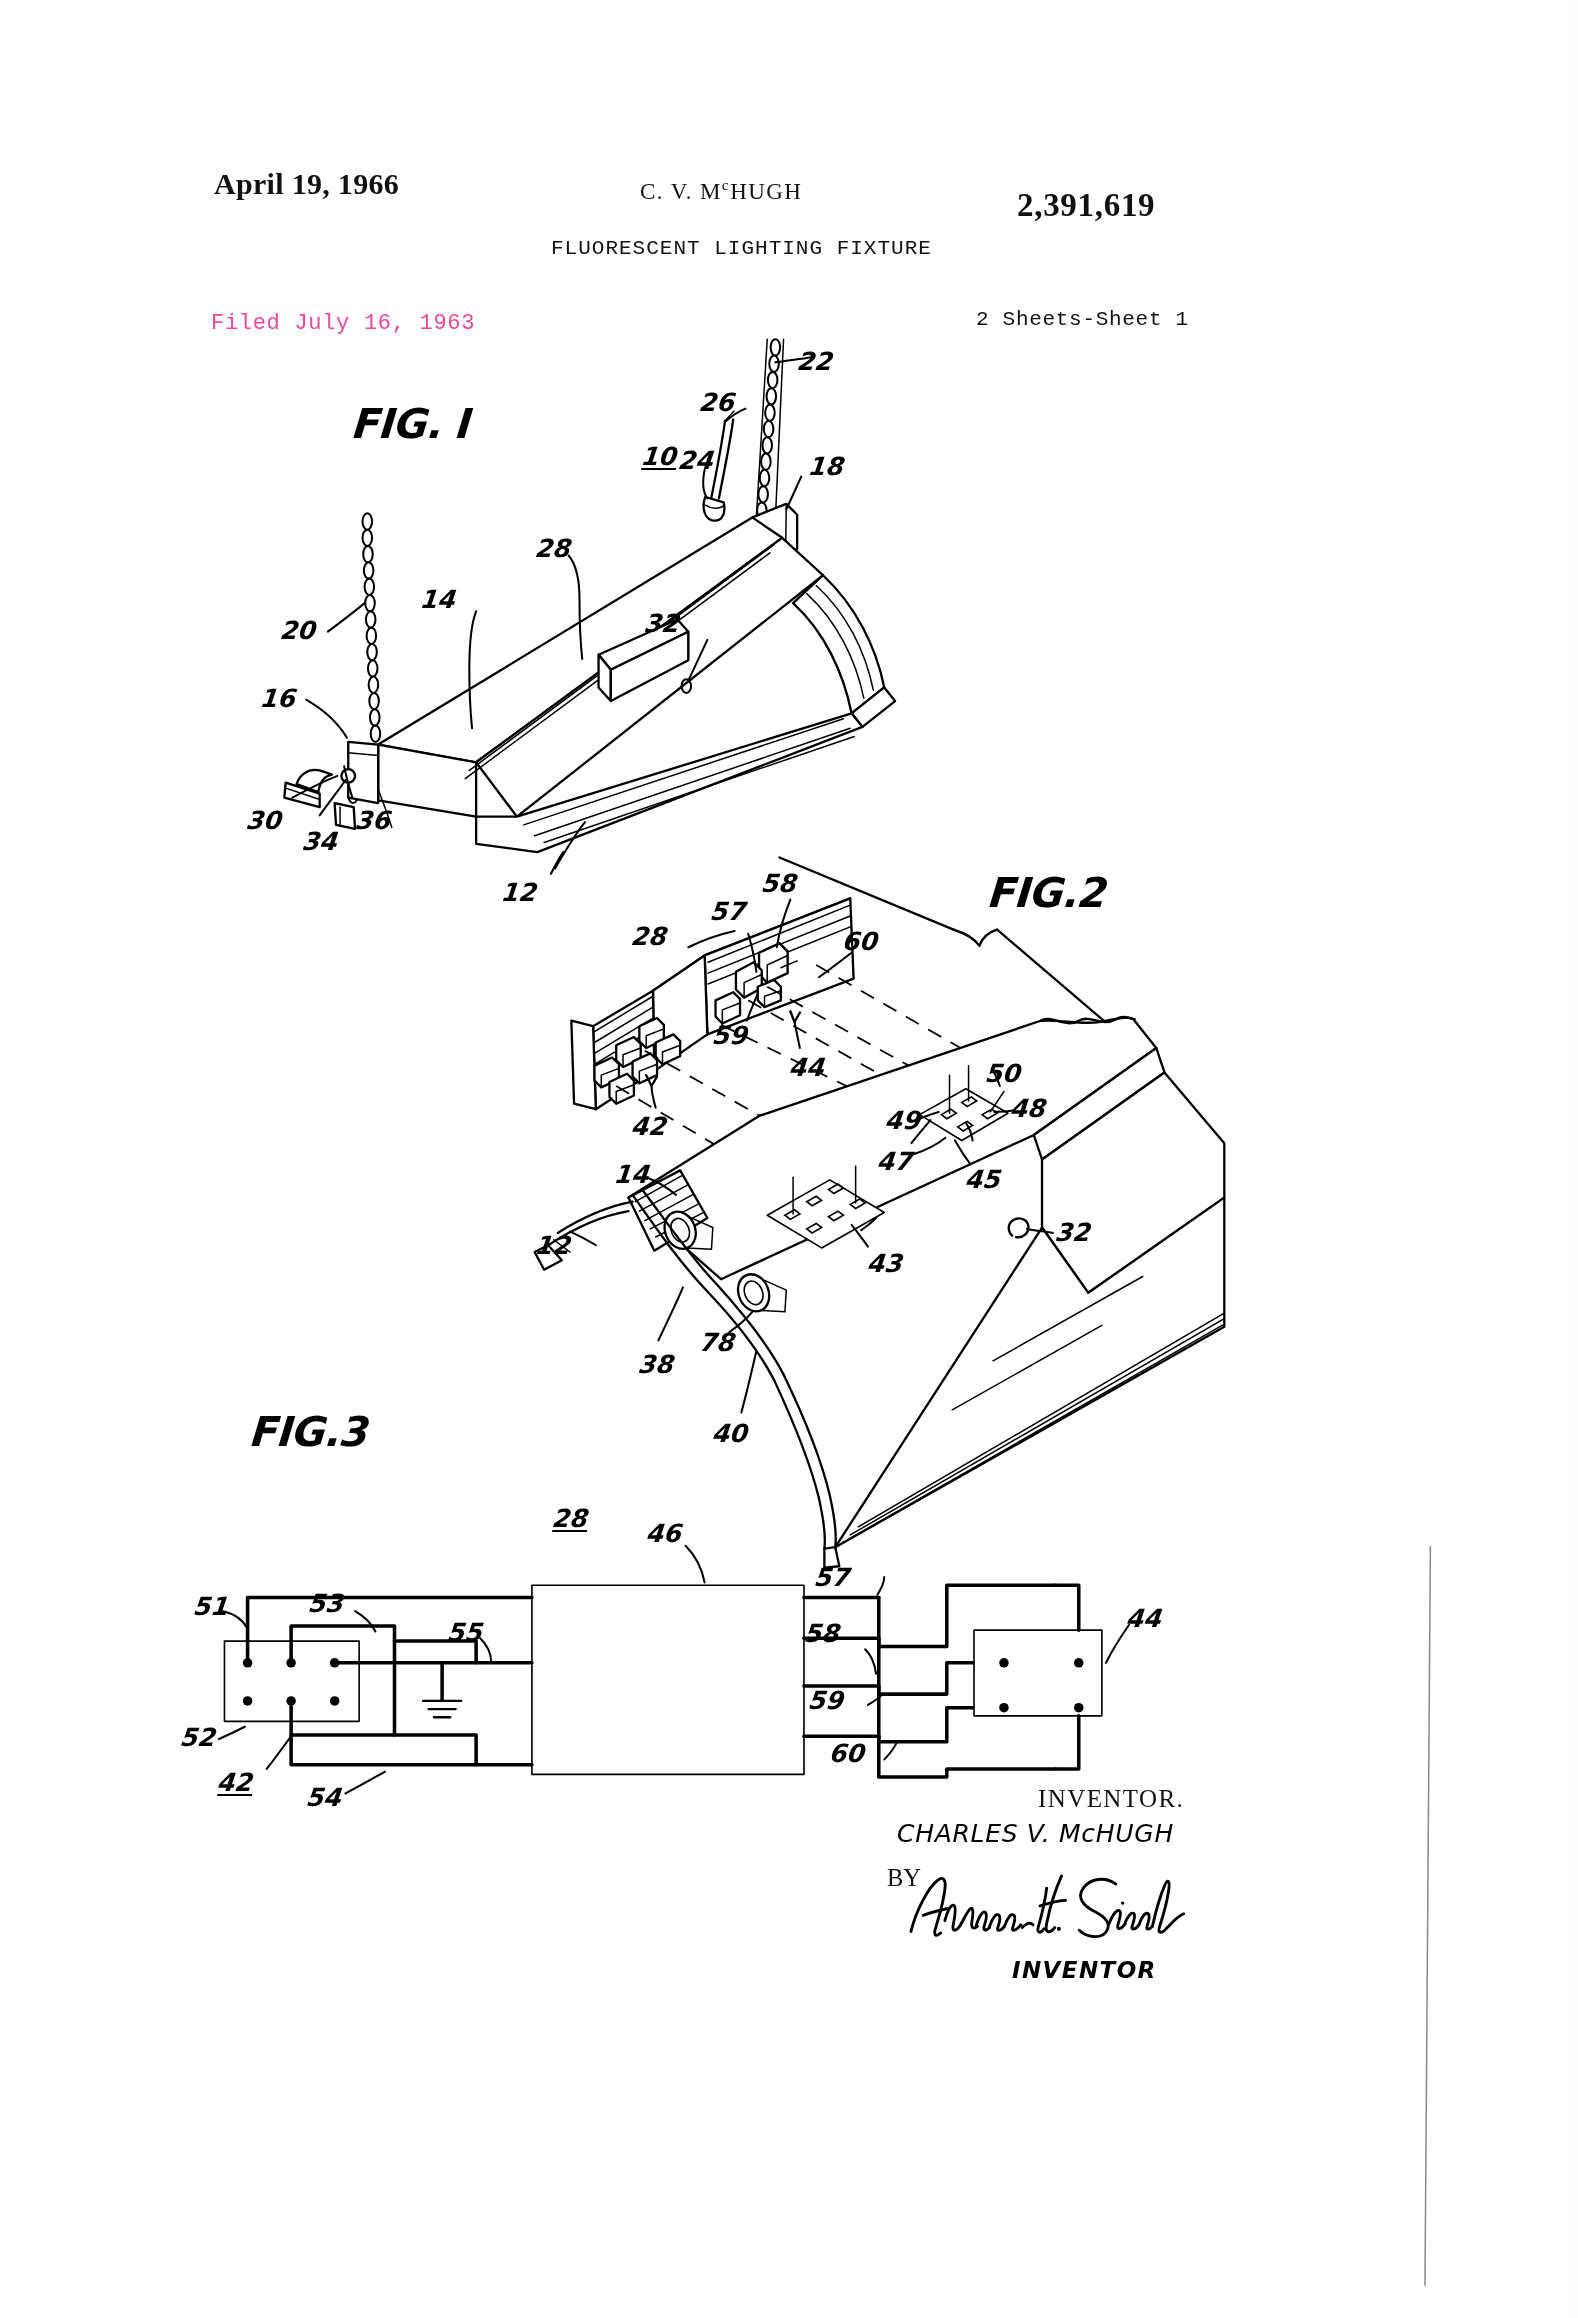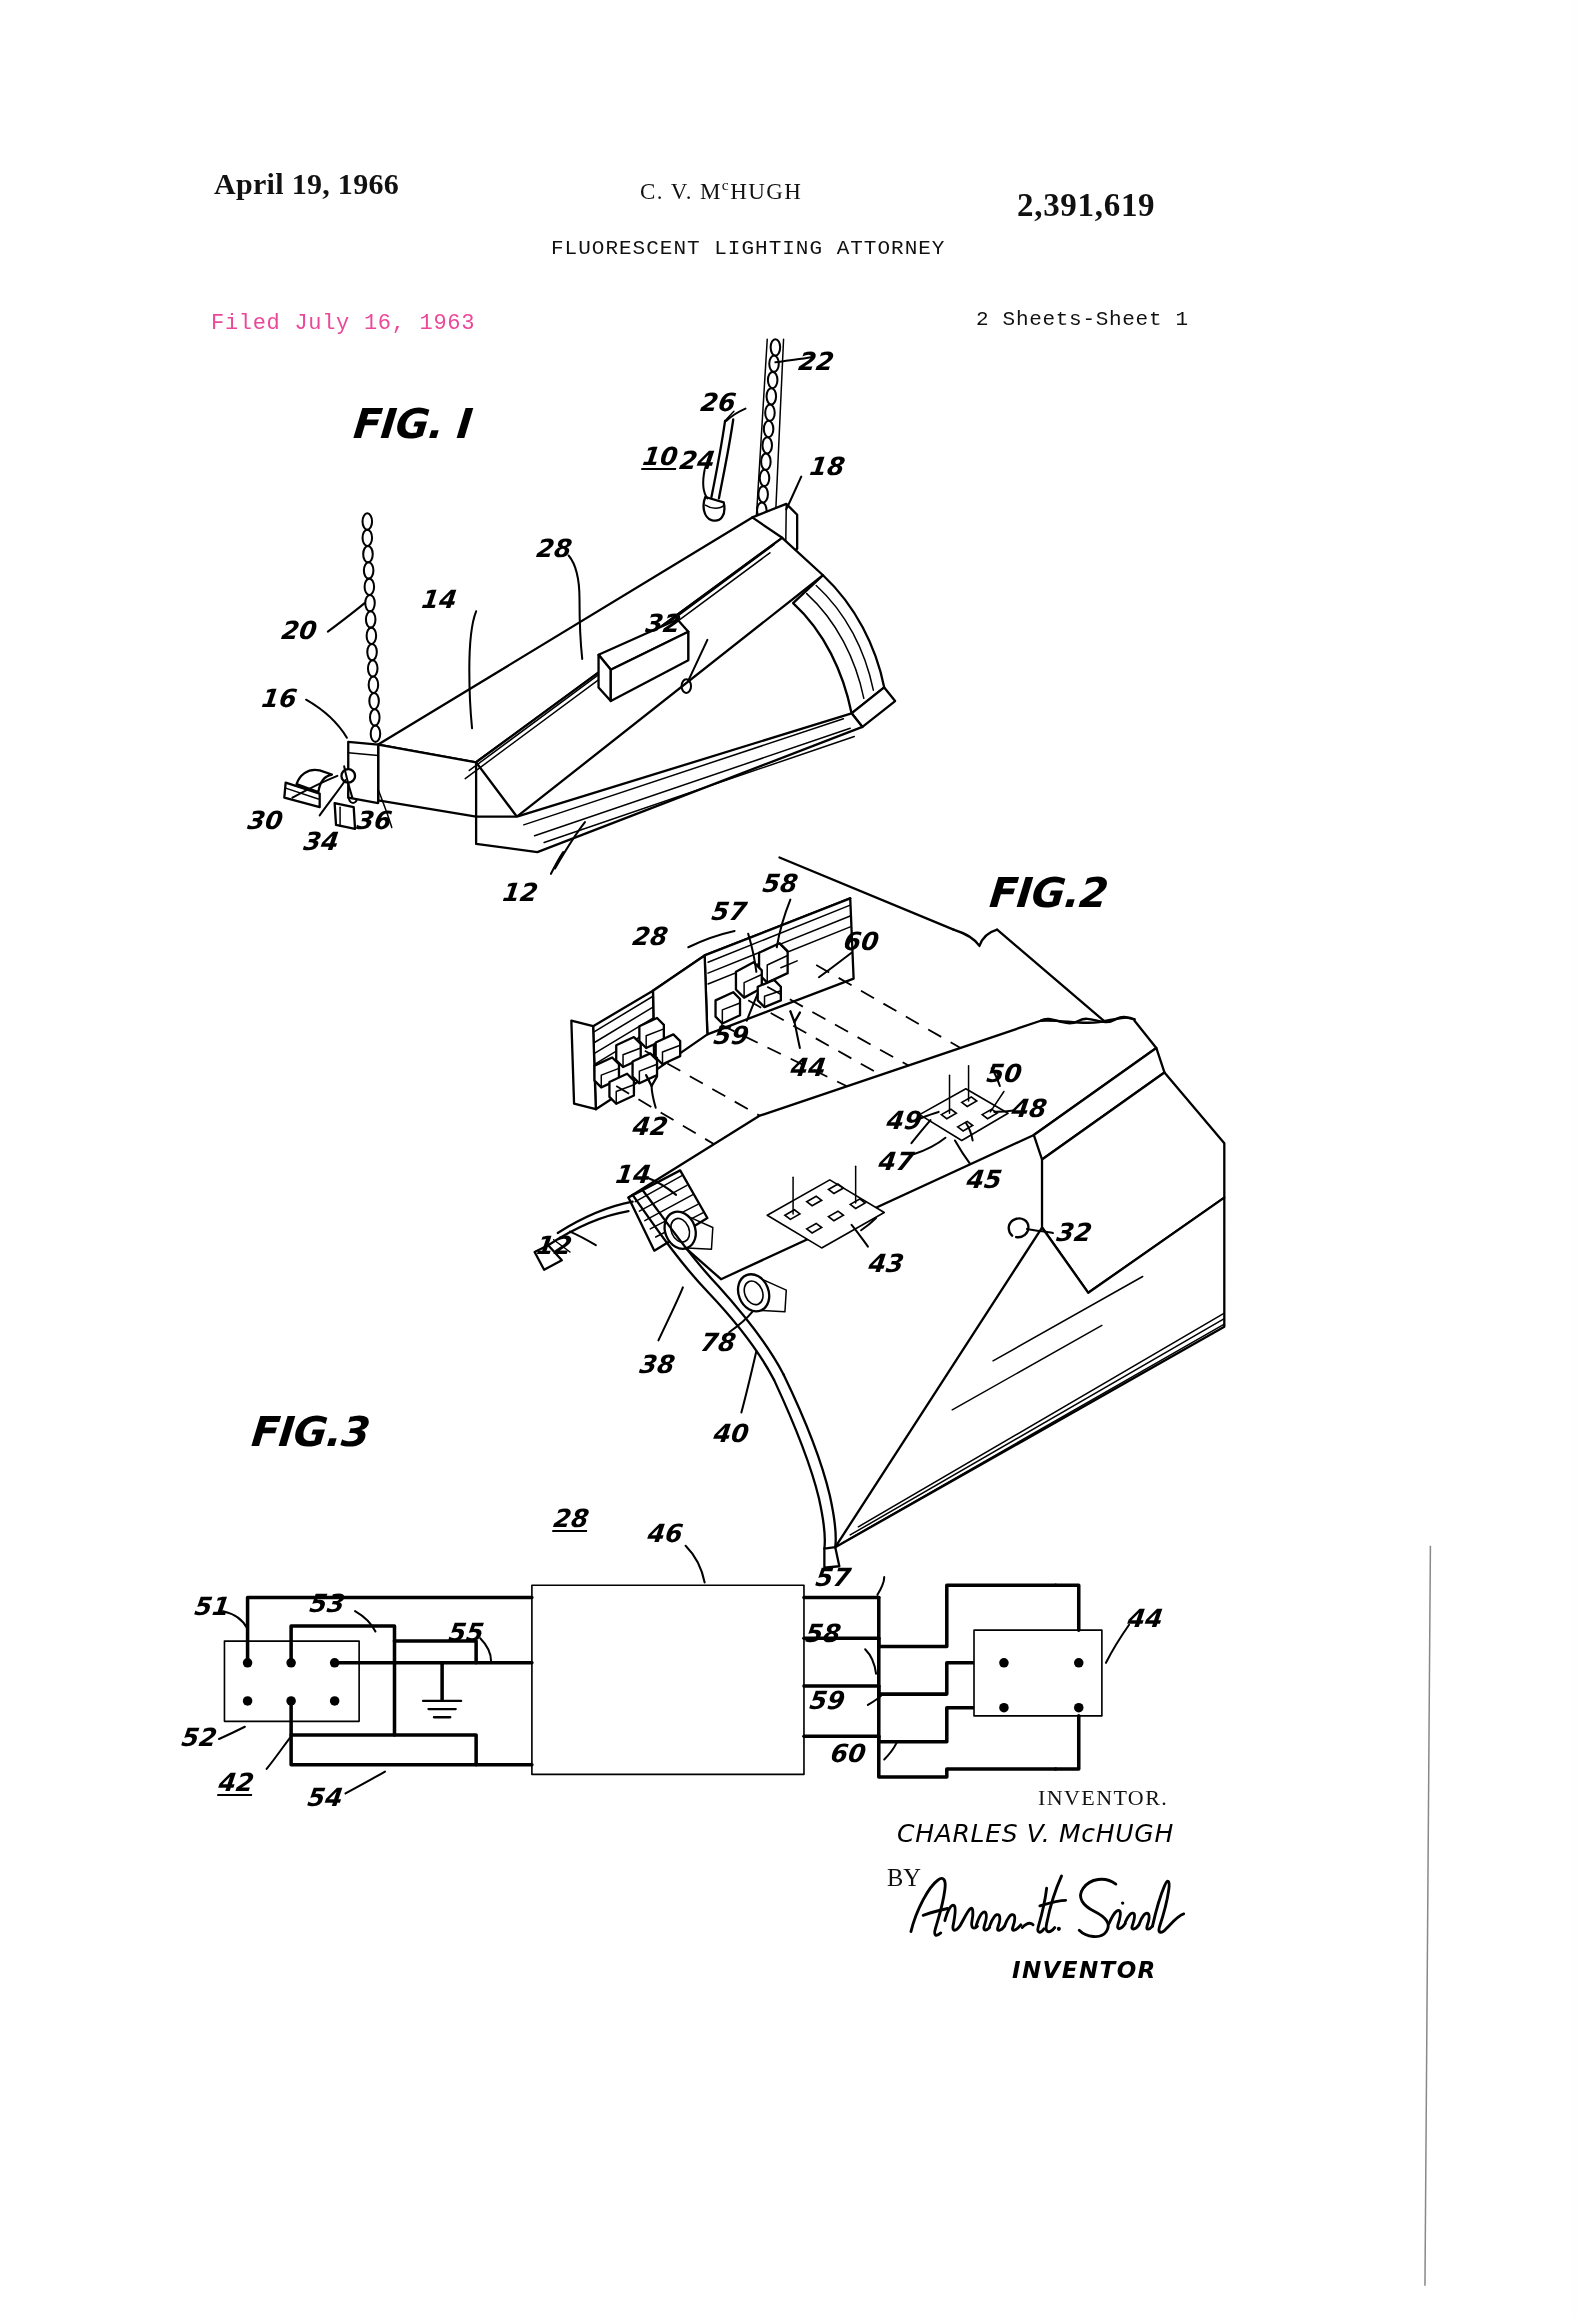--- a/index.html
+++ b/index.html
@@ -63,21 +63,21 @@
     transform:skewX(-8deg);
     white-space:nowrap;
   }
   .num.u{ text-decoration:underline; text-underline-offset:3.4px; }
   
   svg.draw{ position:absolute; left:0; top:0; width:1578px; height:2319px; }
   
   .sig-inventor-kw{
     position:absolute; left:1038px; top:1785px;
     font-family:"Liberation Serif", serif;
-    font-size:22px; letter-spacing:1.4px; color:#111;
+    font-size:25px; letter-spacing:1.4px; color:#111;
   }
   .sig-name{
     position:absolute; left:897px; top:1819px;
     font-family:"DejaVu Sans", sans-serif;
     font-weight:normal; font-style:italic;
     font-size:25px; letter-spacing:0.7px; color:#000;
   }
   .sig-by{
     position:absolute; left:859px; top:1864px;
     font-family:"Liberation Serif", serif;
@@ -95,21 +95,21 @@
   }
 </style>
 </head>
 <body>
 
 <div class="page">
 
   <div class="hdr-date">April 19, 1966</div>
   <div class="hdr-inventor"><span>C. V. M</span><span class="sup">c</span><span>HUGH</span></div>
   <div class="hdr-patno">2,391,619</div>
-  <div class="hdr-title">FLUORESCENT LIGHTING ATTORNEY</div>
+  <div class="hdr-title">FLUORESCENT LIGHTING FIXTURE</div>
   <div class="hdr-filed">Filed July 16, 1963</div>
   <div class="hdr-sheets">2 Sheets-Sheet 1</div>
 
   <div class="figlabel" style="left:354px; top:400px;">FIG. I</div>
   <div class="figlabel" style="left:990px; top:869px;">FIG.2</div>
   <div class="figlabel" style="left:252px; top:1408px;">FIG.3</div>
 
   <div class="sig-inventor-kw">INVENTOR.</div>
   <div class="sig-name">CHARLES V. McHUGH</div>
   <div class="sig-by">BY</div>

